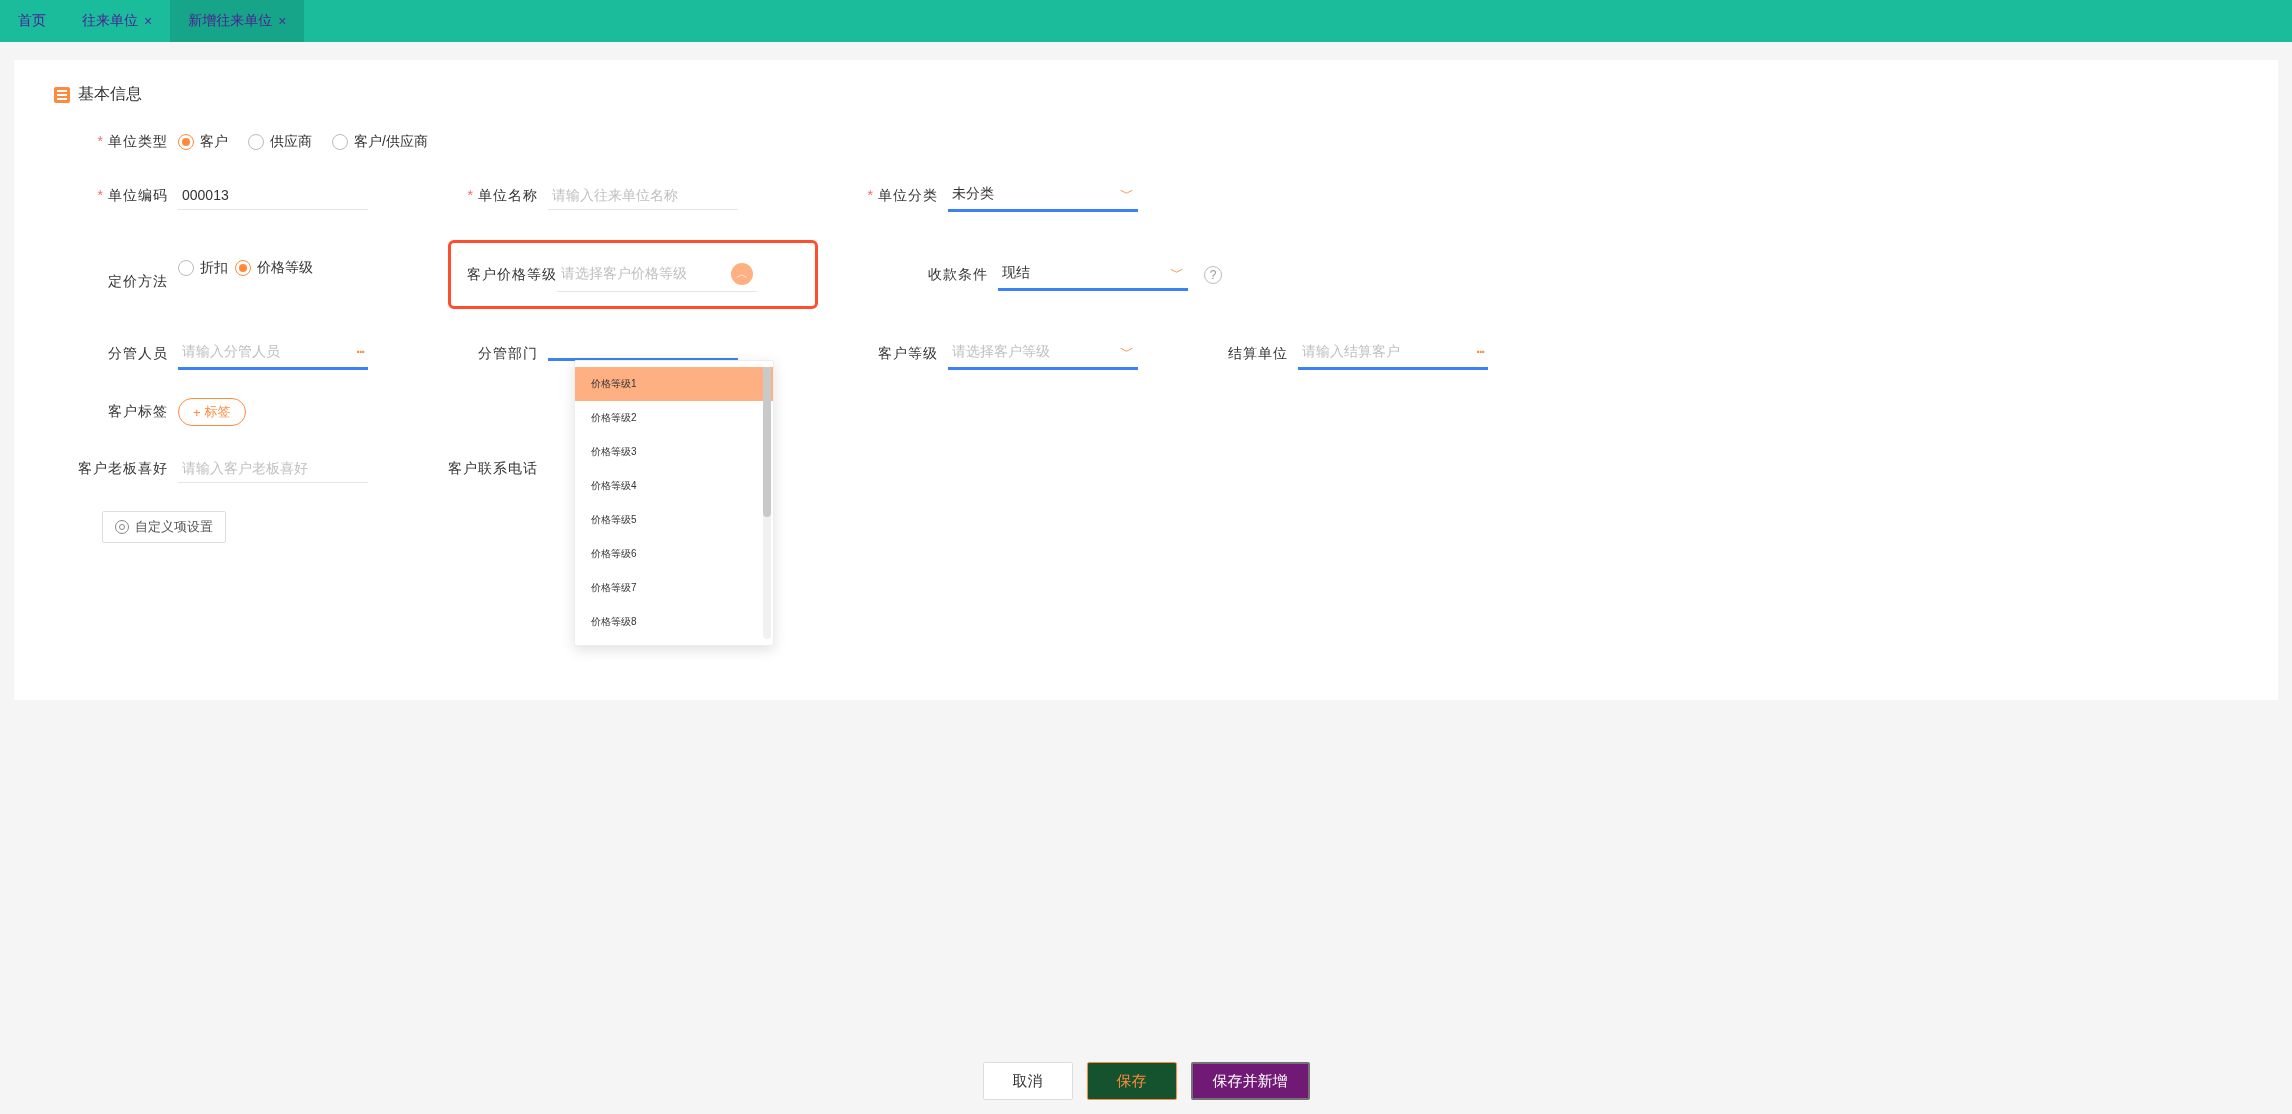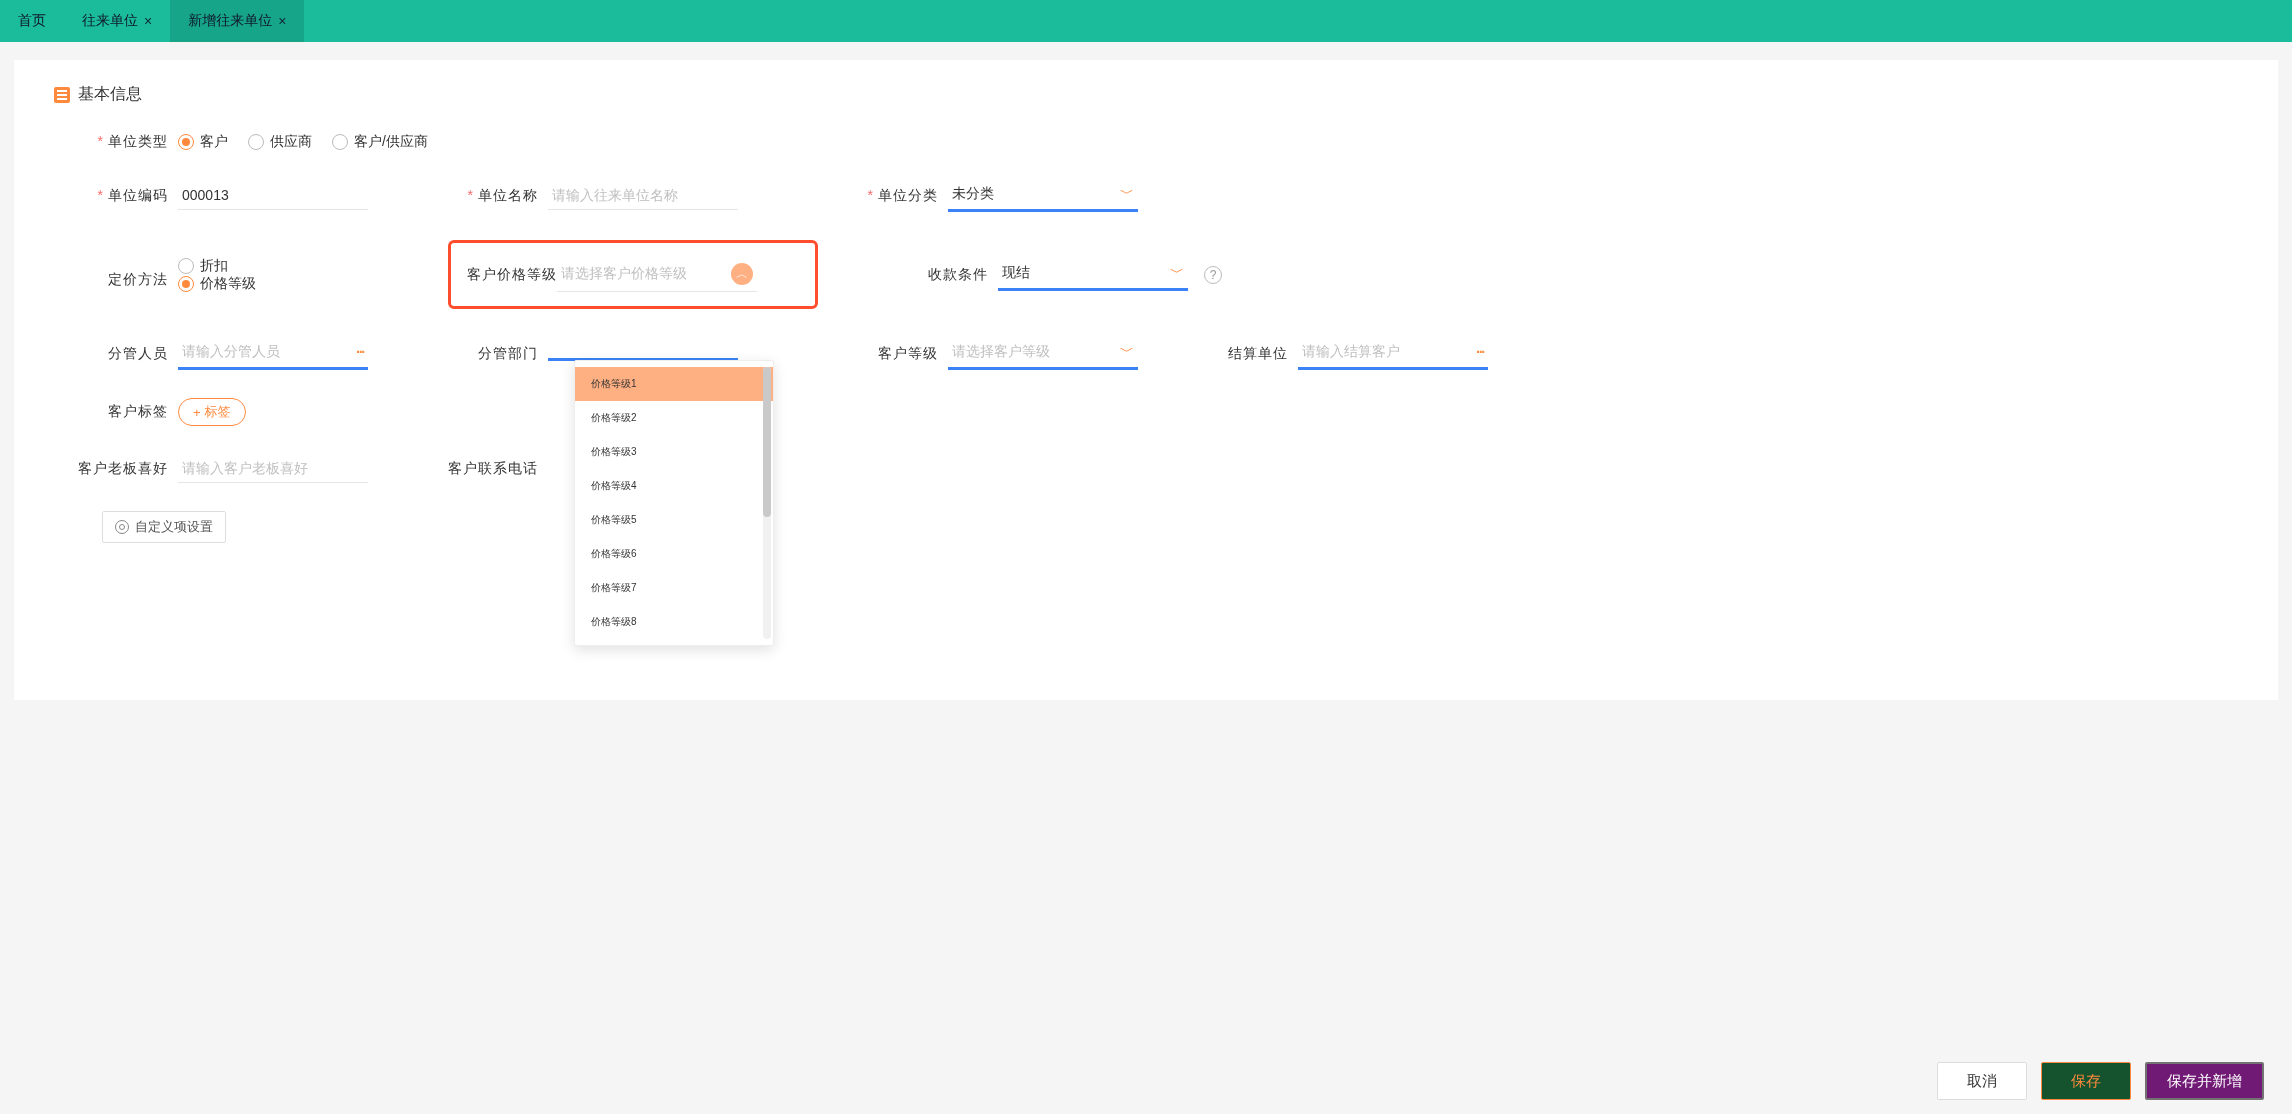--- a/index.html
+++ b/index.html
@@ -1,20 +1,20 @@
 <!DOCTYPE html>
 <html><head>
 <meta charset="utf-8">
 <style>
 * { box-sizing: border-box; margin: 0; padding: 0; }
 body { font-family: -apple-system, "PingFang SC", "Microsoft YaHei", sans-serif; font-size: 14px; color: #333; background: #f5f5f5; }
 
 
 .tabs { display: flex; background: #1abc9c; height: 42px; align-items: stretch; }
-.tab { display: flex; align-items: center; padding: 0 18px; color: #0f172a; font-size: 14px; cursor: pointer; gap: 6px; }
+.tab { display: flex; align-items: center; padding: 0 18px; color: #4c1d95; font-size: 14px; cursor: pointer; gap: 6px; }
 .tab.active { background: #17a589; }
 .tab-close { font-size: 14px; opacity: .9; }
 
 
 .page { background: #fff; margin: 18px 14px 0 14px; padding: 24px 40px 40px 40px; min-height: 640px; }
 .section-title { display: flex; align-items: center; gap: 8px; font-size: 16px; color: #333; margin-bottom: 28px; }
 .section-title .ico { width: 16px; height: 16px; background: #ff8a3d; border-radius: 2px; position: relative; }
 .section-title .ico::after { content:""; position:absolute; left:3px; top:3px; width:10px; height:2px; background:#fff; box-shadow:0 4px 0 #fff, 0 8px 0 #fff; }
 
 .form { display: flex; flex-direction: column; gap: 28px; padding-left: 24px; }
@@ -59,21 +59,21 @@
 
 
 .tag-btn { border:1px solid #ff8a3d; color:#ff8a3d; background:#fff; border-radius:16px; padding:4px 14px; font-size:13px; cursor:pointer; display:inline-flex; align-items:center; gap:4px; }
 
 
 .setting-btn { border:1px solid #ddd; background:#fff; padding:6px 12px; font-size:13px; color:#555; display:inline-flex; align-items:center; gap:6px; cursor:pointer; border-radius:2px; margin-left:24px; }
 .gear { width:14px; height:14px; border:1.5px solid #888; border-radius:50%; position:relative; }
 .gear::after{content:""; position:absolute; inset:3px; border:1px solid #888; border-radius:50%;}
 
 
-.action-bar { position: fixed; bottom: 0; right: 0; left: 0; padding: 14px 28px; background: transparent; display:flex; justify-content:flex-end; gap:14px; }
+.action-bar { position: fixed; bottom: 0; right: 0; left: 0; padding: 14px 28px; background: transparent; display:flex; justify-content:center; gap:14px; }
 .btn { min-width: 90px; height: 38px; padding: 0 20px; font-size: 15px; border-radius: 2px; cursor:pointer; }
 .btn-default { background:#fff; border:1px solid #ddd; color:#333; }
 .btn-outline { background:#14532d; border:1px solid #ff8a3d; color:#ff8a3d; }
 .btn-primary { background:#701a75; border:2px solid #737373; color:#fff; }
 
 
 .col1 { min-width: 330px; }
 .col2 { min-width: 360px; }
 .col3 { min-width: 330px; }
 .col4 { min-width: 300px; }
@@ -137,21 +137,21 @@
         <div class="select">
           <span class="sel-text">未分类</span>
           <span class="caret">﹀</span>
         </div>
       </div>
     </div>
 
     <div class="row" style="align-items:center;">
       <div class="field col1" style="align-items:flex-start;">
         <span class="label" style="padding-top:14px;">定价方法</span>
-        <div class="radio-group ctrl" style="flex-direction:column; align-items:flex-start; gap:0;text-align:center;">
+        <div class="radio-group ctrl" style="flex-direction:row; align-items:flex-start; gap:7px;text-align:center;">
           <span class="radio">
             <span class="dot"></span>
             <span>折扣</span>
           </span>
           <span class="radio checked">
             <span class="dot"></span>
             <span>价格等级</span>
           </span>
         </div>
       </div>

